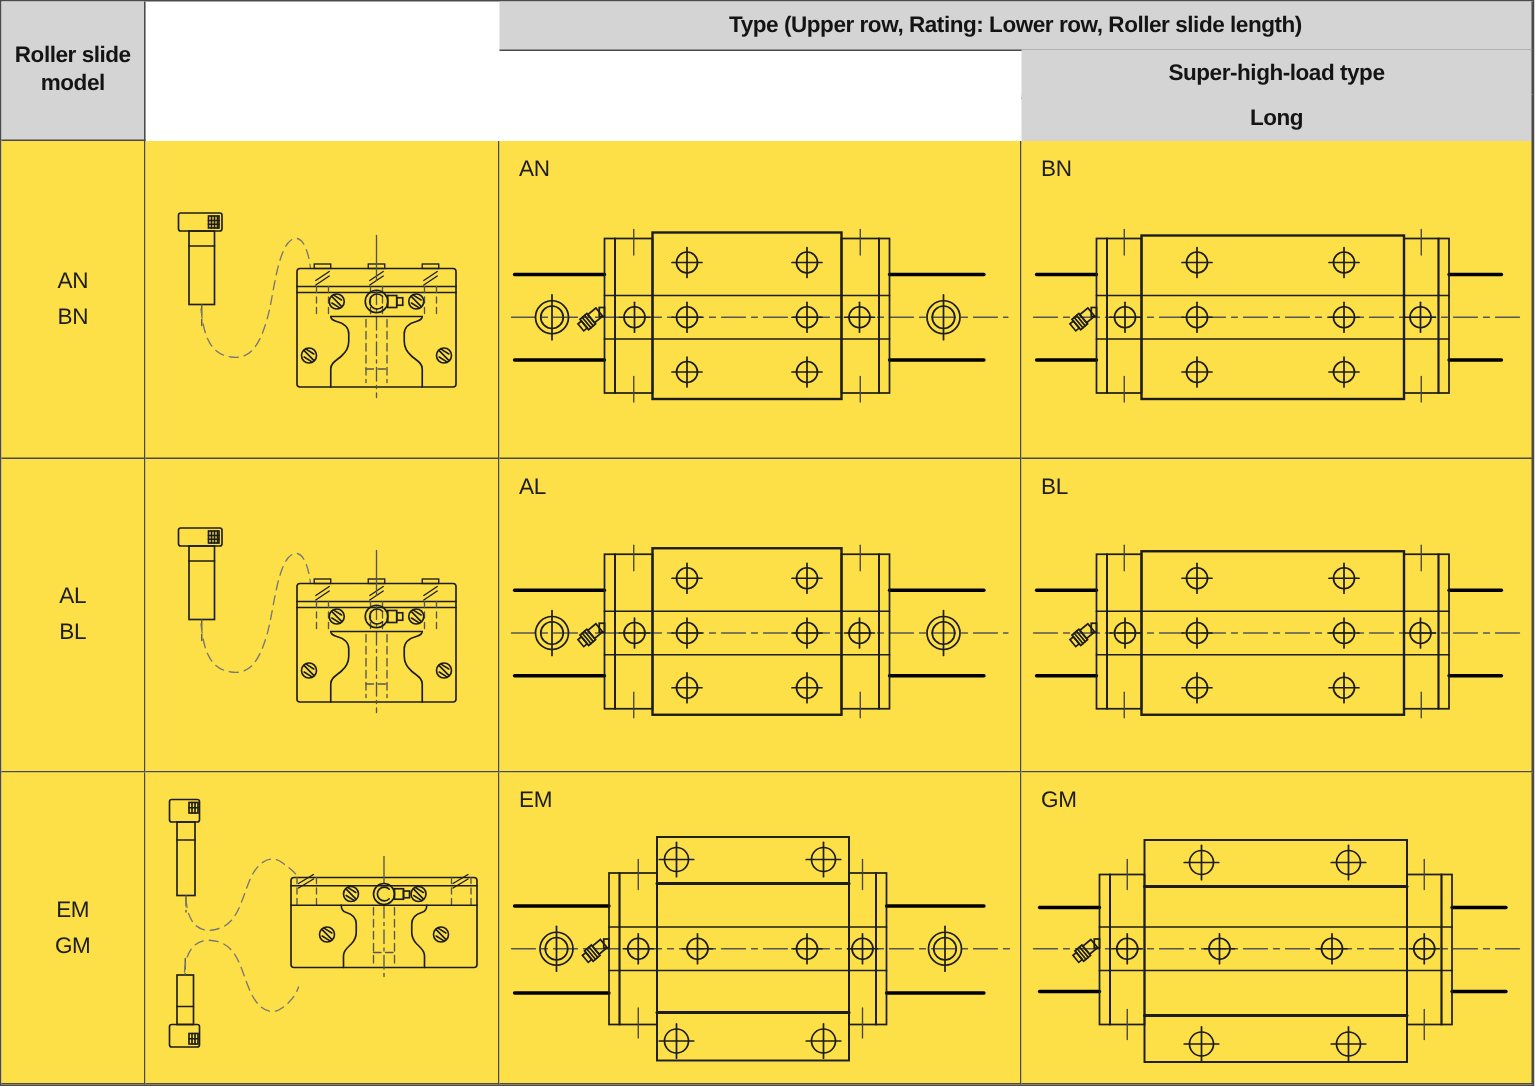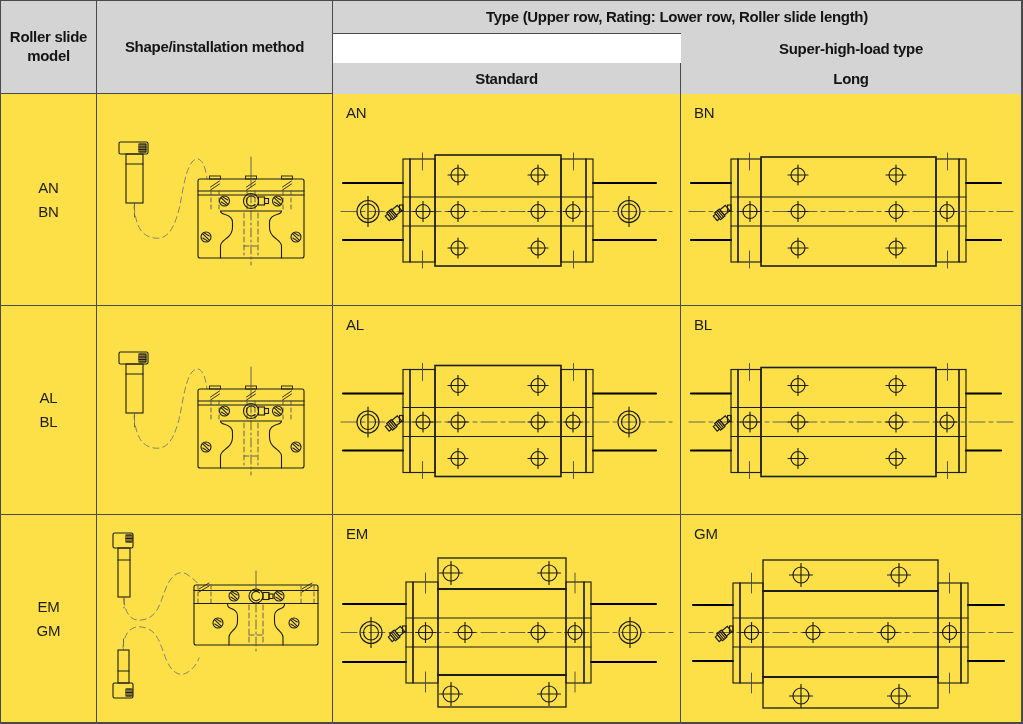--- a/index.html
+++ b/index.html
@@ -61,31 +61,25 @@
       </g>
     </g>
   </defs>
 </svg>
 
 <div class="sheet">
 
   <div class="cell hd c1r" style="grid-row:1/4">
     <span>Roller slide model</span>
   </div>
-  <div class="cell hd c2r" style="grid-row:1/4">
-    <span>Shape/installation method</span>
-  </div>
   <div class="cell hd" style="grid-column:3/5;grid-row:1">
     <span>Type (Upper row, Rating: Lower row, Roller slide length)</span>
   </div>
   <div class="cell hd c4r" style="grid-row:2">
     <span>Super-high-load type</span>
-  </div>
-  <div class="cell hd c3r" style="grid-row:3">
-    <span>Standard</span>
   </div>
   <div class="cell hd c4r" style="grid-row:3">
     <span>Long</span>
   </div>
 
   <div class="cell model c1r" style="grid-row:4">
     <span>AN</span>
     <span>BN</span>
   </div>
 

